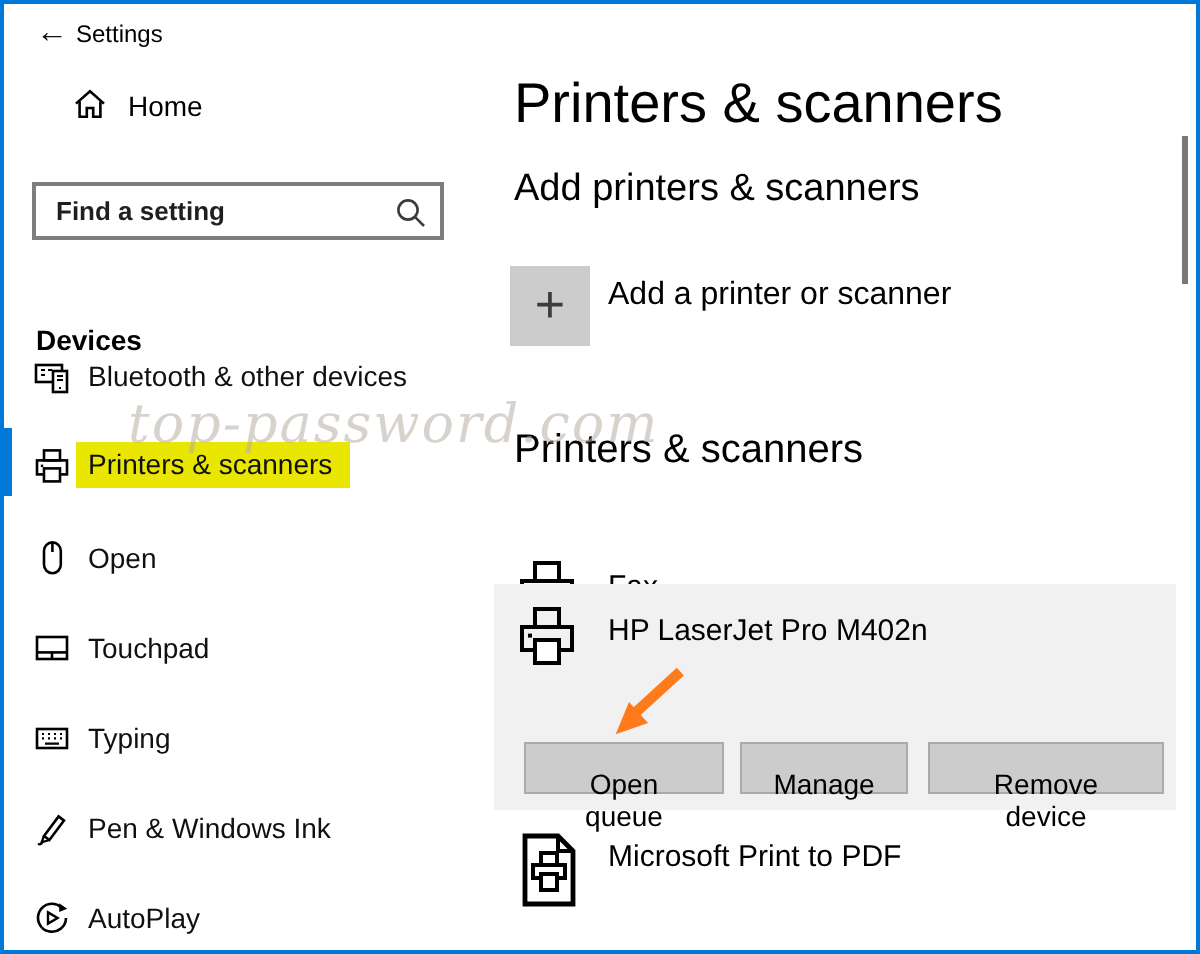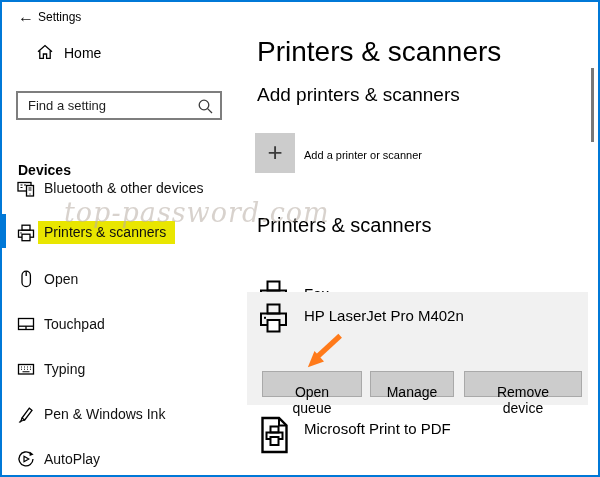--- a/index.html
+++ b/index.html
@@ -14,37 +14,37 @@
   .back-btn { position:absolute; left:12px; top:4px; width:24px; height:22px; border:none; background:transparent; font-size:16px; line-height:22px; cursor:pointer; color:#111; }
   .tb-title { position:absolute; left:36px; top:8px; font-size:12px; color:#000; }
   .win-controls { position:absolute; right:0; top:0; height:30px; display:flex; }
   .win-btn { width:44px; height:30px; border:none; background:transparent; display:flex; align-items:center; justify-content:center; cursor:pointer; }
   
   .sidebar { position:absolute; left:0; top:30px; width:232px; bottom:0; background:#fff; }
   .home-item { position:absolute; left:0; top:8px; width:232px; height:28px; cursor:pointer;margin-left:20px; }
   .home-item .icon { position:absolute; left:14px; top:3px; }
   .home-item .lbl { position:absolute; left:42px; top:5px; font-size:14px; }
   .searchbox { position:absolute; left:14px; top:59px; width:206px; height:29px; border:2px solid #7e7e7e; background:#fff; }
-  .searchbox input { position:absolute; left:0; top:0; width:100%; height:100%; border:none; outline:none; padding:0 30px 0 10px; font-size:13px; font-family:"Liberation Sans",sans-serif; color:#111; background:transparent; }
+  .searchbox input { position:absolute; left:0; top:0; width:100%; height:100%; border:none; outline:none; padding:0 30px 0 10px; font-size:13px; font-family:"Liberation Sans",sans-serif; color:#111; background:transparent;font-weight:bold; }
   .searchbox input::placeholder { color:#1f1f1f; opacity:1; }
   .searchbox .mag { position:absolute; right:6px; top:5px; }
   .side-header { position:absolute; left:16px; top:106px; font-size:14px; font-weight:bold; color:#000;margin-top:24px; }
   .nav-item { position:absolute; left:0; width:232px; height:36px; cursor:pointer; }
   .nav-item .icon { position:absolute; left:15px; top:9px; }
   .nav-item .lbl { position:absolute; left:42px; top:10px; font-size:14px; color:#101010; white-space:nowrap; }
   .nav-item.selected .lbl { background:var(--highlight,#e9e600); padding:3px 9px 4px 6px; left:36px; top:6px; }
   .accent-bar { position:absolute; left:0; top:182px; width:4px; height:34px; background:var(--accent,#0078d7); }
   
   .content { position:absolute; left:232px; top:0; right:0; bottom:0; background:#fff; }
   .page-title { position:absolute; left:23px; top:34px; font-size:28px; font-weight:300; letter-spacing:0; color:#000; }
   .sub-header { position:absolute; left:23px; top:82px; font-size:19px; color:#000; }
   .add-tile { position:absolute; left:21px; top:131px; width:310px; height:40px; background:transparent; border:none; cursor:pointer; text-align:left; }
   .add-square { position:absolute; left:0; top:0; width:40px; height:40px; background:var(--button,#cccccc); display:flex; align-items:center; justify-content:center; }
   .plus { font-size:26px; font-weight:200; color:#3c3c3c; line-height:1; margin-top:-3px; }
-  .add-lbl { position:absolute; left:49px; top:16px; font-size:11px; font-family:"Liberation Sans",sans-serif; color:#000; white-space:nowrap; }
+  .add-lbl { position:absolute; left:49px; top:6px; font-size:16px; font-family:"Liberation Sans",sans-serif; color:#000; white-space:nowrap; }
   .section-header { position:absolute; left:23px; top:212px; font-size:20px; color:#000; }
   .device-row { position:absolute; left:13px; right:10px; background:transparent; cursor:pointer; }
   .row-fax { top:243px; height:44px;margin-top:32px; }
   .row-hp { top:290px; height:113px; background:#f1f1f1; }
   .row-pdf { top:408px; height:50px; }
   .device-row .dev-icon { position:absolute; left:12px; }
   .row-fax .dev-icon { top:3px; }
   .row-hp .dev-icon { top:11px; }
   .row-pdf .dev-icon { top:6px; }
   .dev-name { position:absolute; left:57px; font-size:15px; color:#000; white-space:nowrap; }

